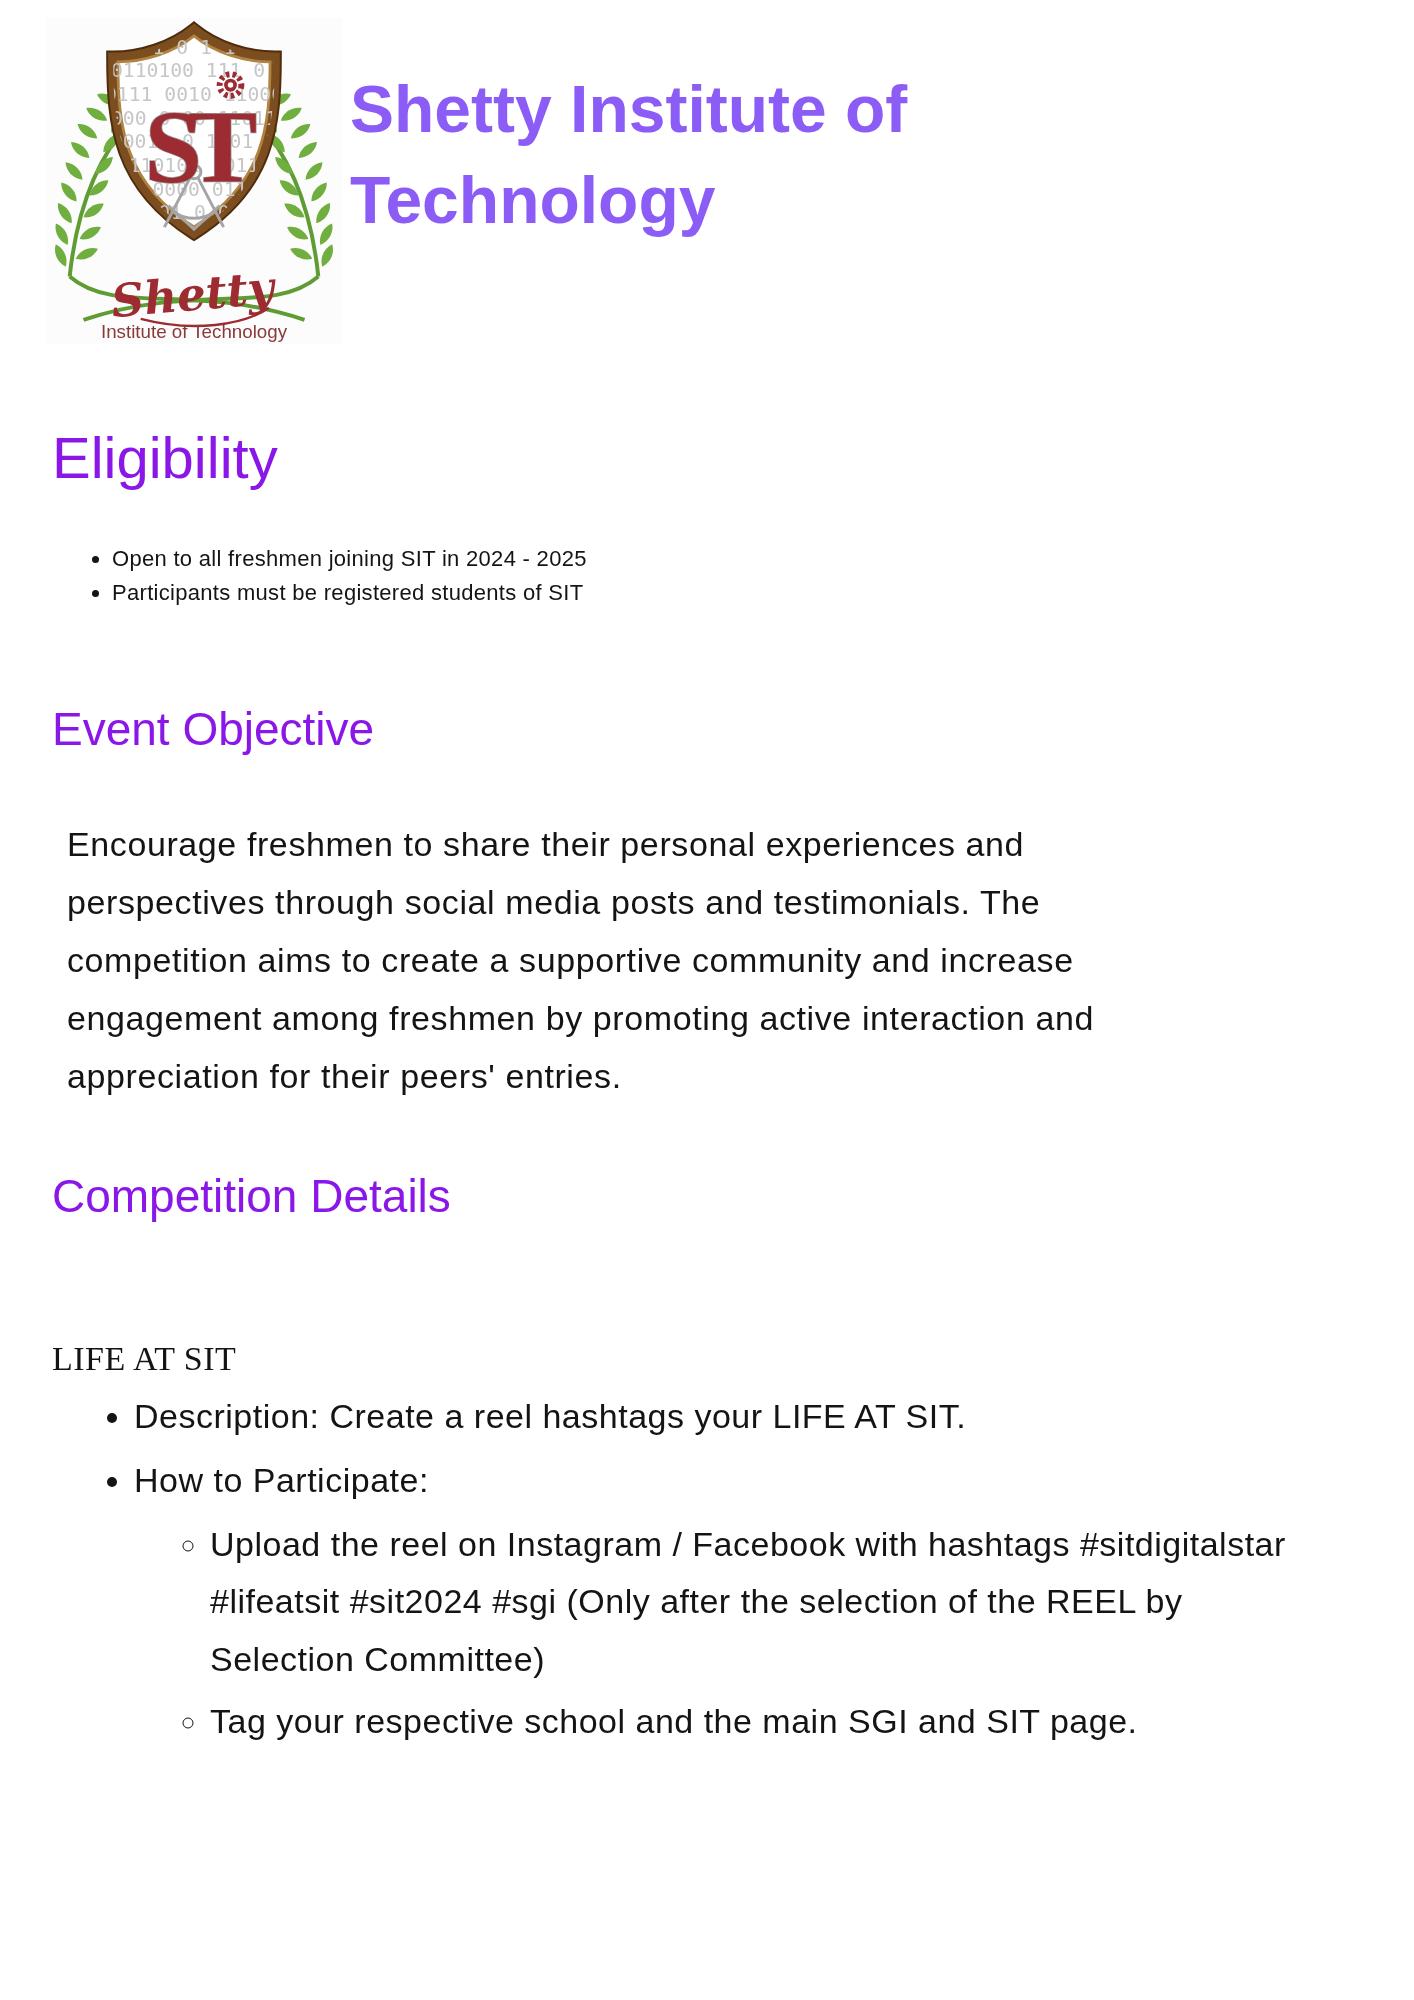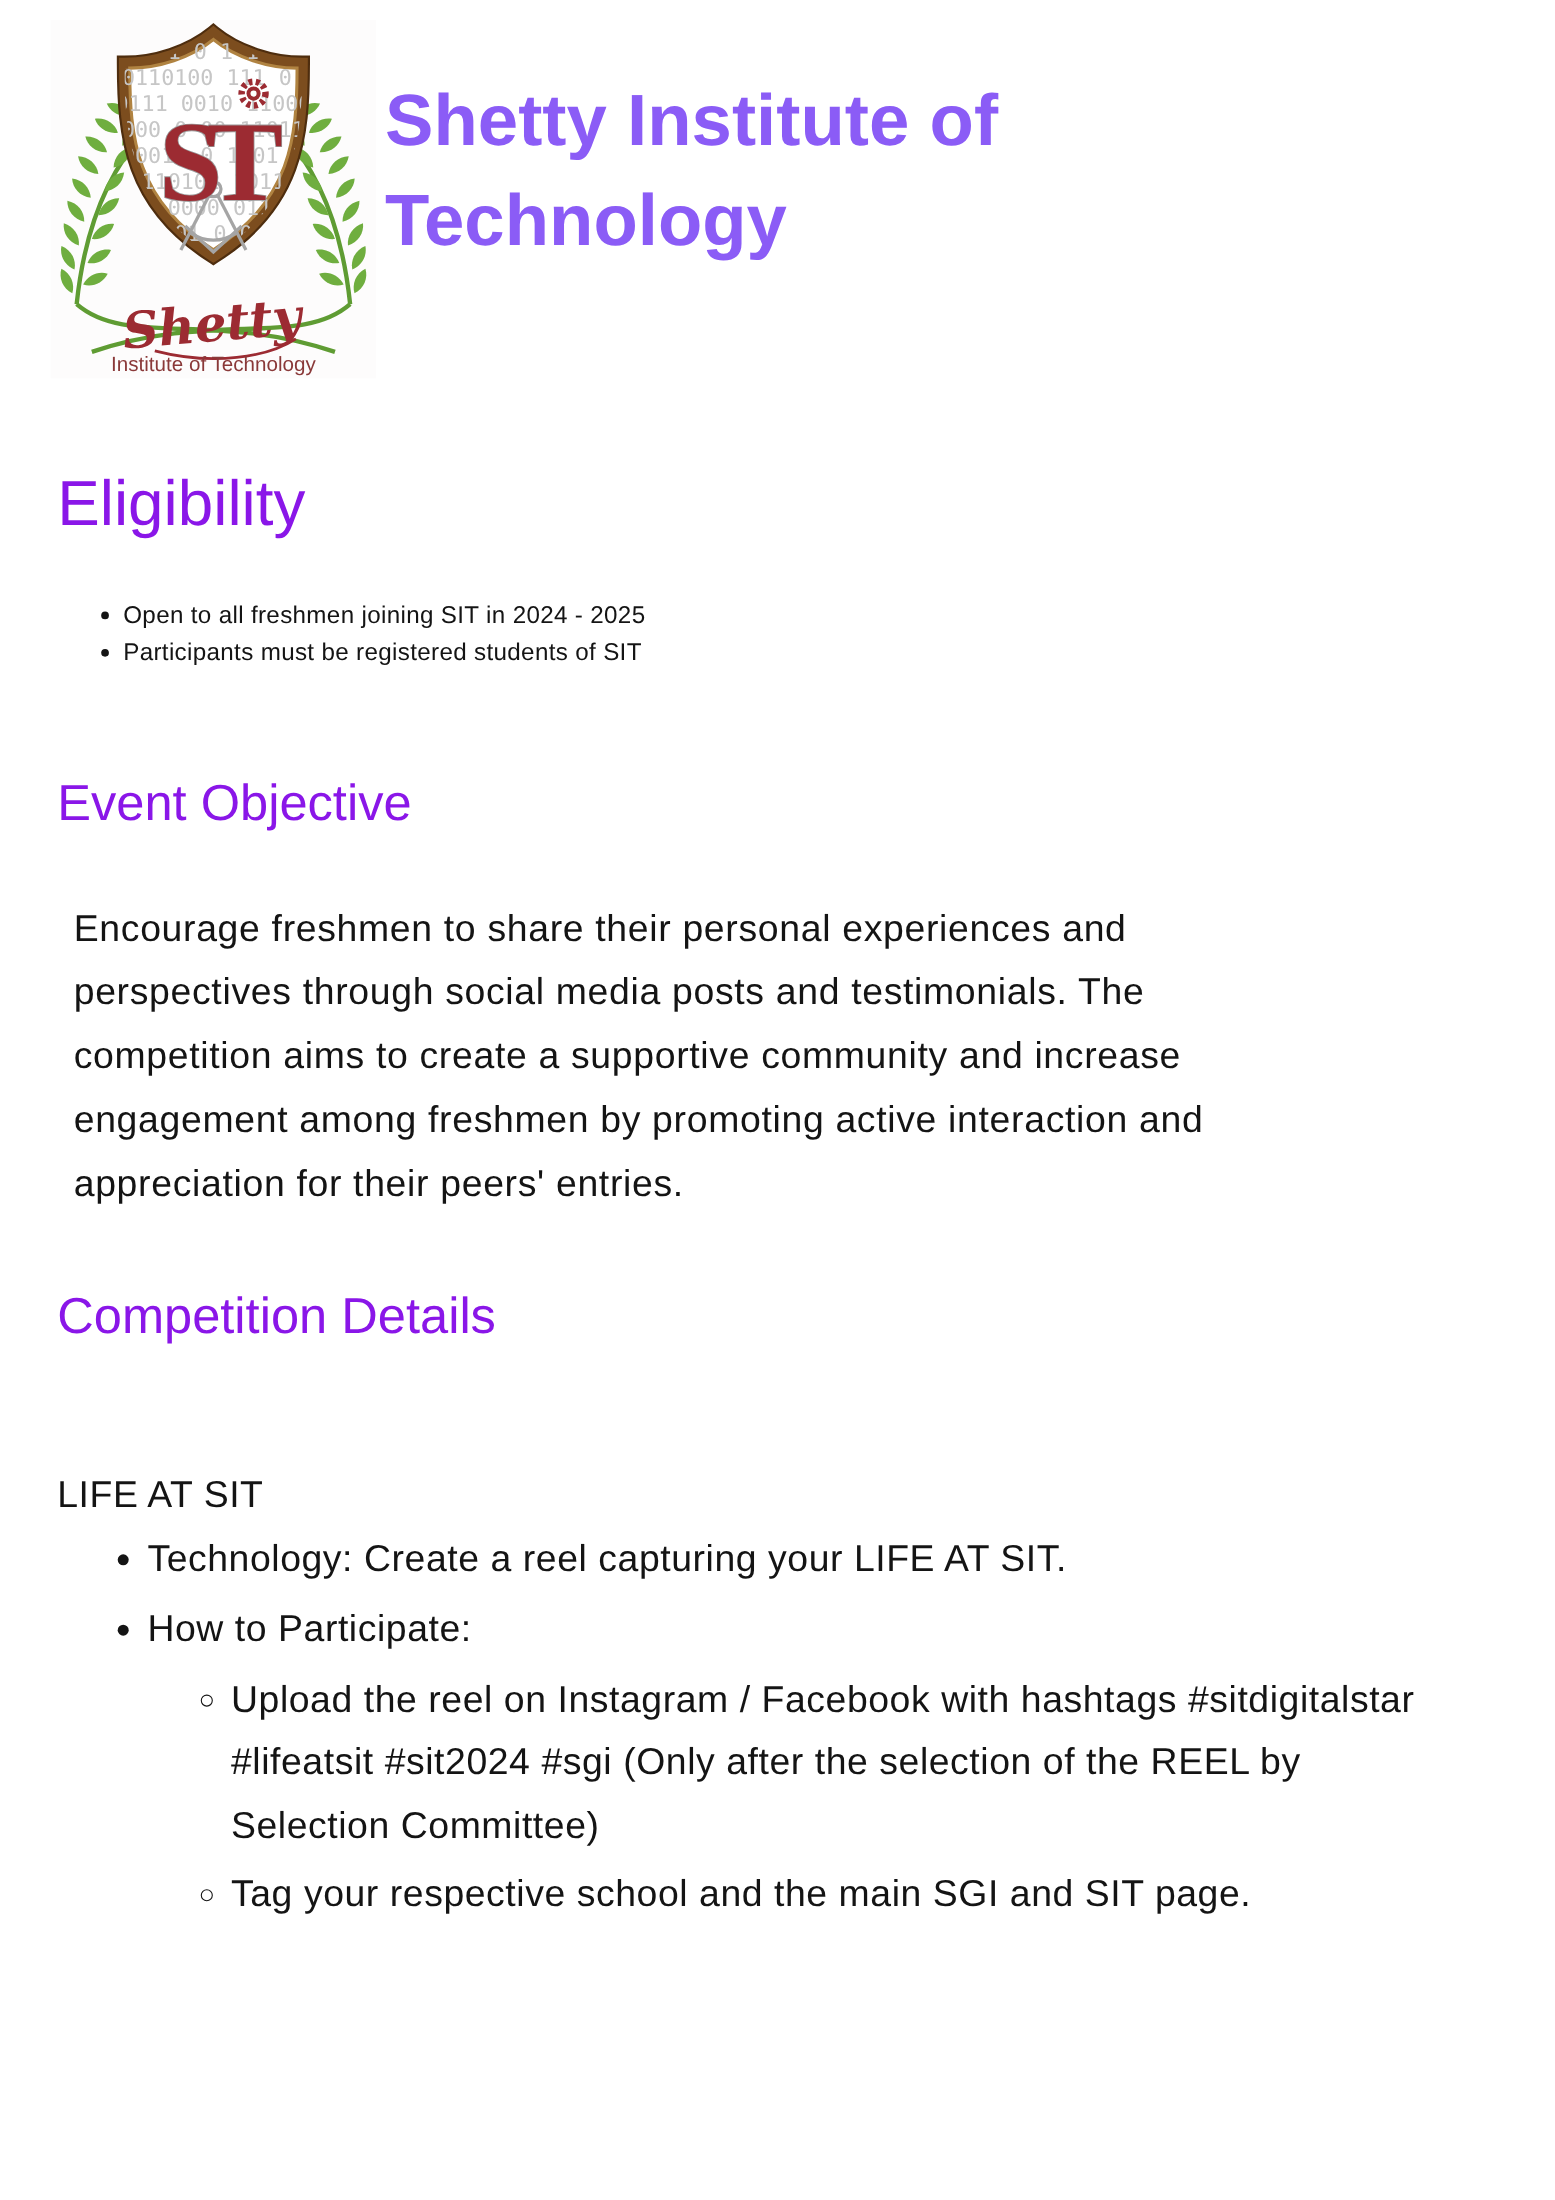--- a/index.html
+++ b/index.html
@@ -19,21 +19,21 @@
   .h-light{margin-top:82px;font-size:58px;font-weight:400;line-height:1.1;color:#8A16E8;}
   .h-bold{font-size:46px;font-weight:400;line-height:1.1;color:#8A16E8;}
   .mt-eo{margin-top:96px;}
   .mt-cd{margin-top:66px;}
 
   .elig-list{margin:54px 0 0;padding-left:60px;font-size:22px;line-height:1.42;letter-spacing:.3px;color:#141414;}
   .elig-list li{margin:2px 0;}
 
   .body-para{margin:62px 15px 0;font-size:34px;line-height:1.7;letter-spacing:.6px;max-width:1105px;color:#141414;}
 
-  .event-name{margin:118px 0 0;font-size:34px;letter-spacing:.5px;color:#141414;}
+  .event-name{margin:118px 0 0;font-size:34px;letter-spacing:.5px;color:#141414;font-family:Liberation Serif, serif;}
 
   .comp-list{margin:10px 0 0;padding-left:82px;font-size:34px;line-height:1.7;letter-spacing:.5px;max-width:1190px;color:#141414;}
   .comp-list > li{margin-top:6px;}
   .sub-list{list-style:circle;margin:6px 0 0;padding-left:76px;max-width:1105px;}
   .sub-list li{margin-top:4px;}
 </style>
 </head>
 <body>
 
 <div class="page">
@@ -133,21 +133,21 @@
     <h2 class="h-bold mt-eo">Event Objective</h2>
 
     <p class="body-para">Encourage freshmen to share their personal experiences and perspectives through social media posts and testimonials. The competition aims to create a supportive community and increase engagement among freshmen by promoting active interaction and appreciation for their peers' entries.</p>
 
     <h2 class="h-bold mt-cd">Competition Details</h2>
 
     <p class="event-name">LIFE AT SIT</p>
 
     <ul class="comp-list">
       <li>
-        <span>Technology: Create a reel capturing your LIFE AT SIT.</span>
+        <span>Description: Create a reel hashtags your LIFE AT SIT.</span>
       </li>
       <li>
         <span>How to Participate:</span>
         <ul class="sub-list">
           <li><span>Upload the reel on Instagram / Facebook with hashtags #sitdigitalstar #lifeatsit #sit2024 #sgi (Only after the selection of the REEL by Selection Committee)</span></li>
           <li><span>Tag your respective school and the main SGI and SIT page.</span></li>
         </ul>
       </li>
     </ul>
 

